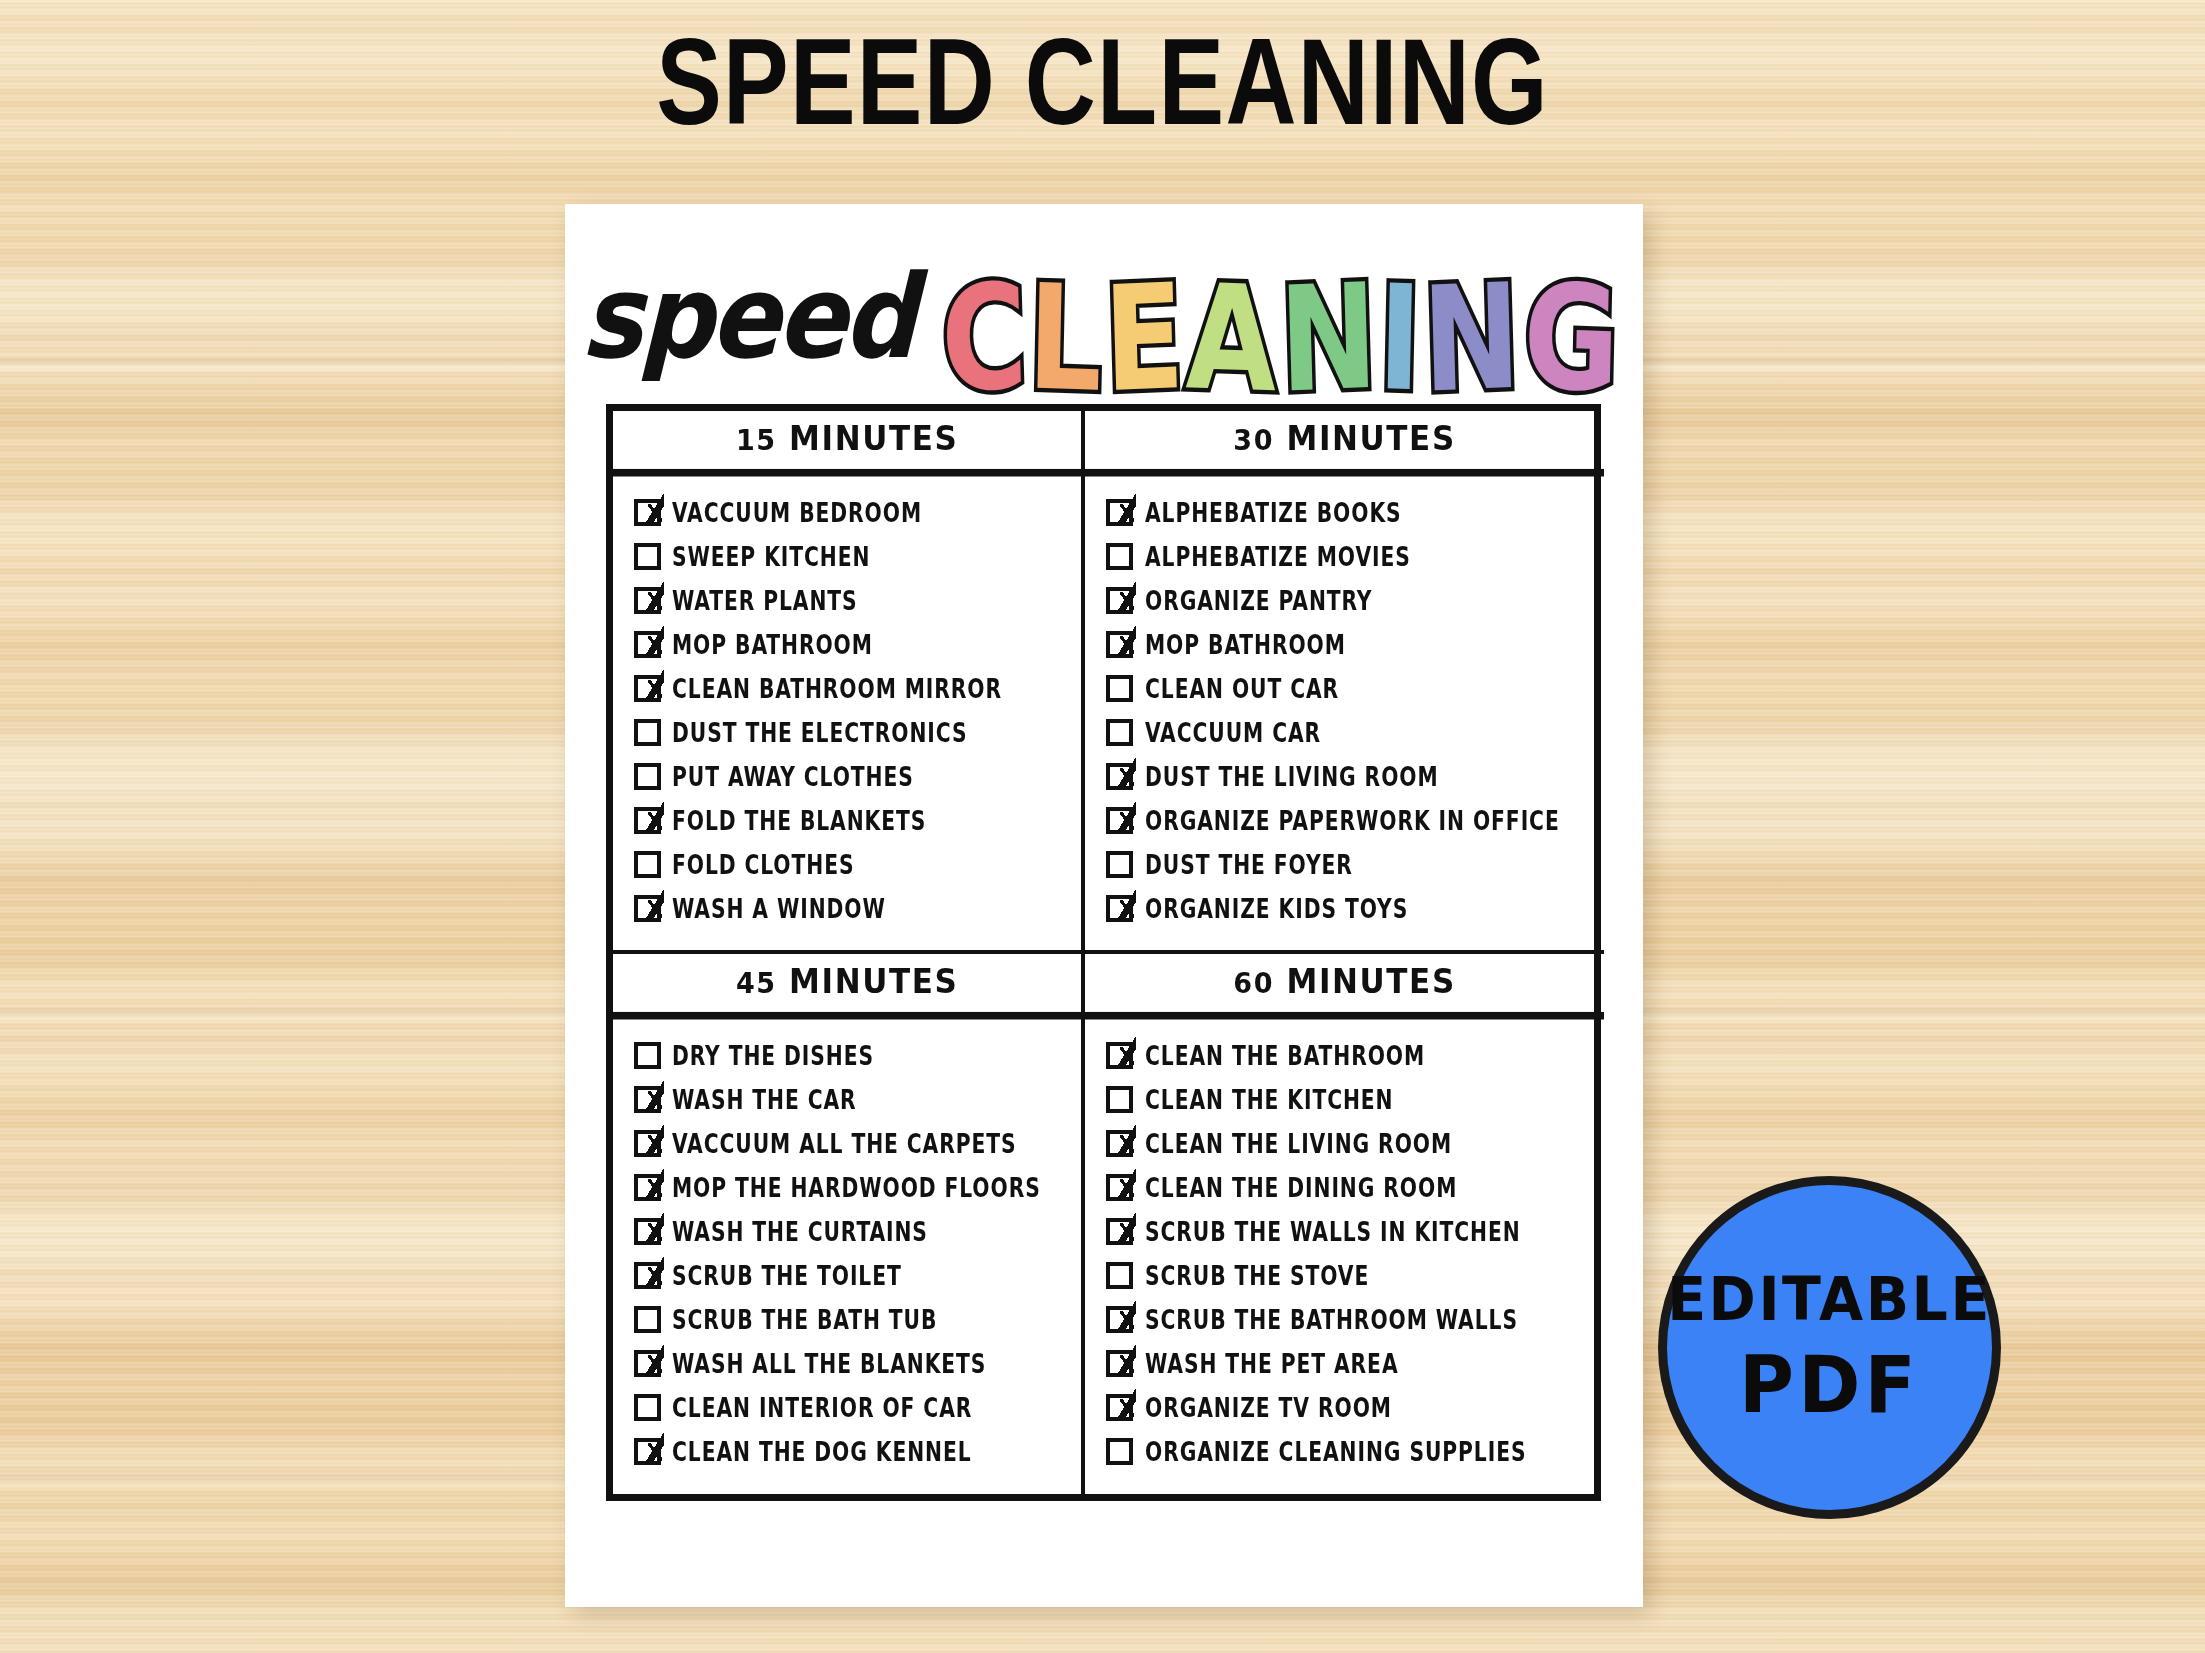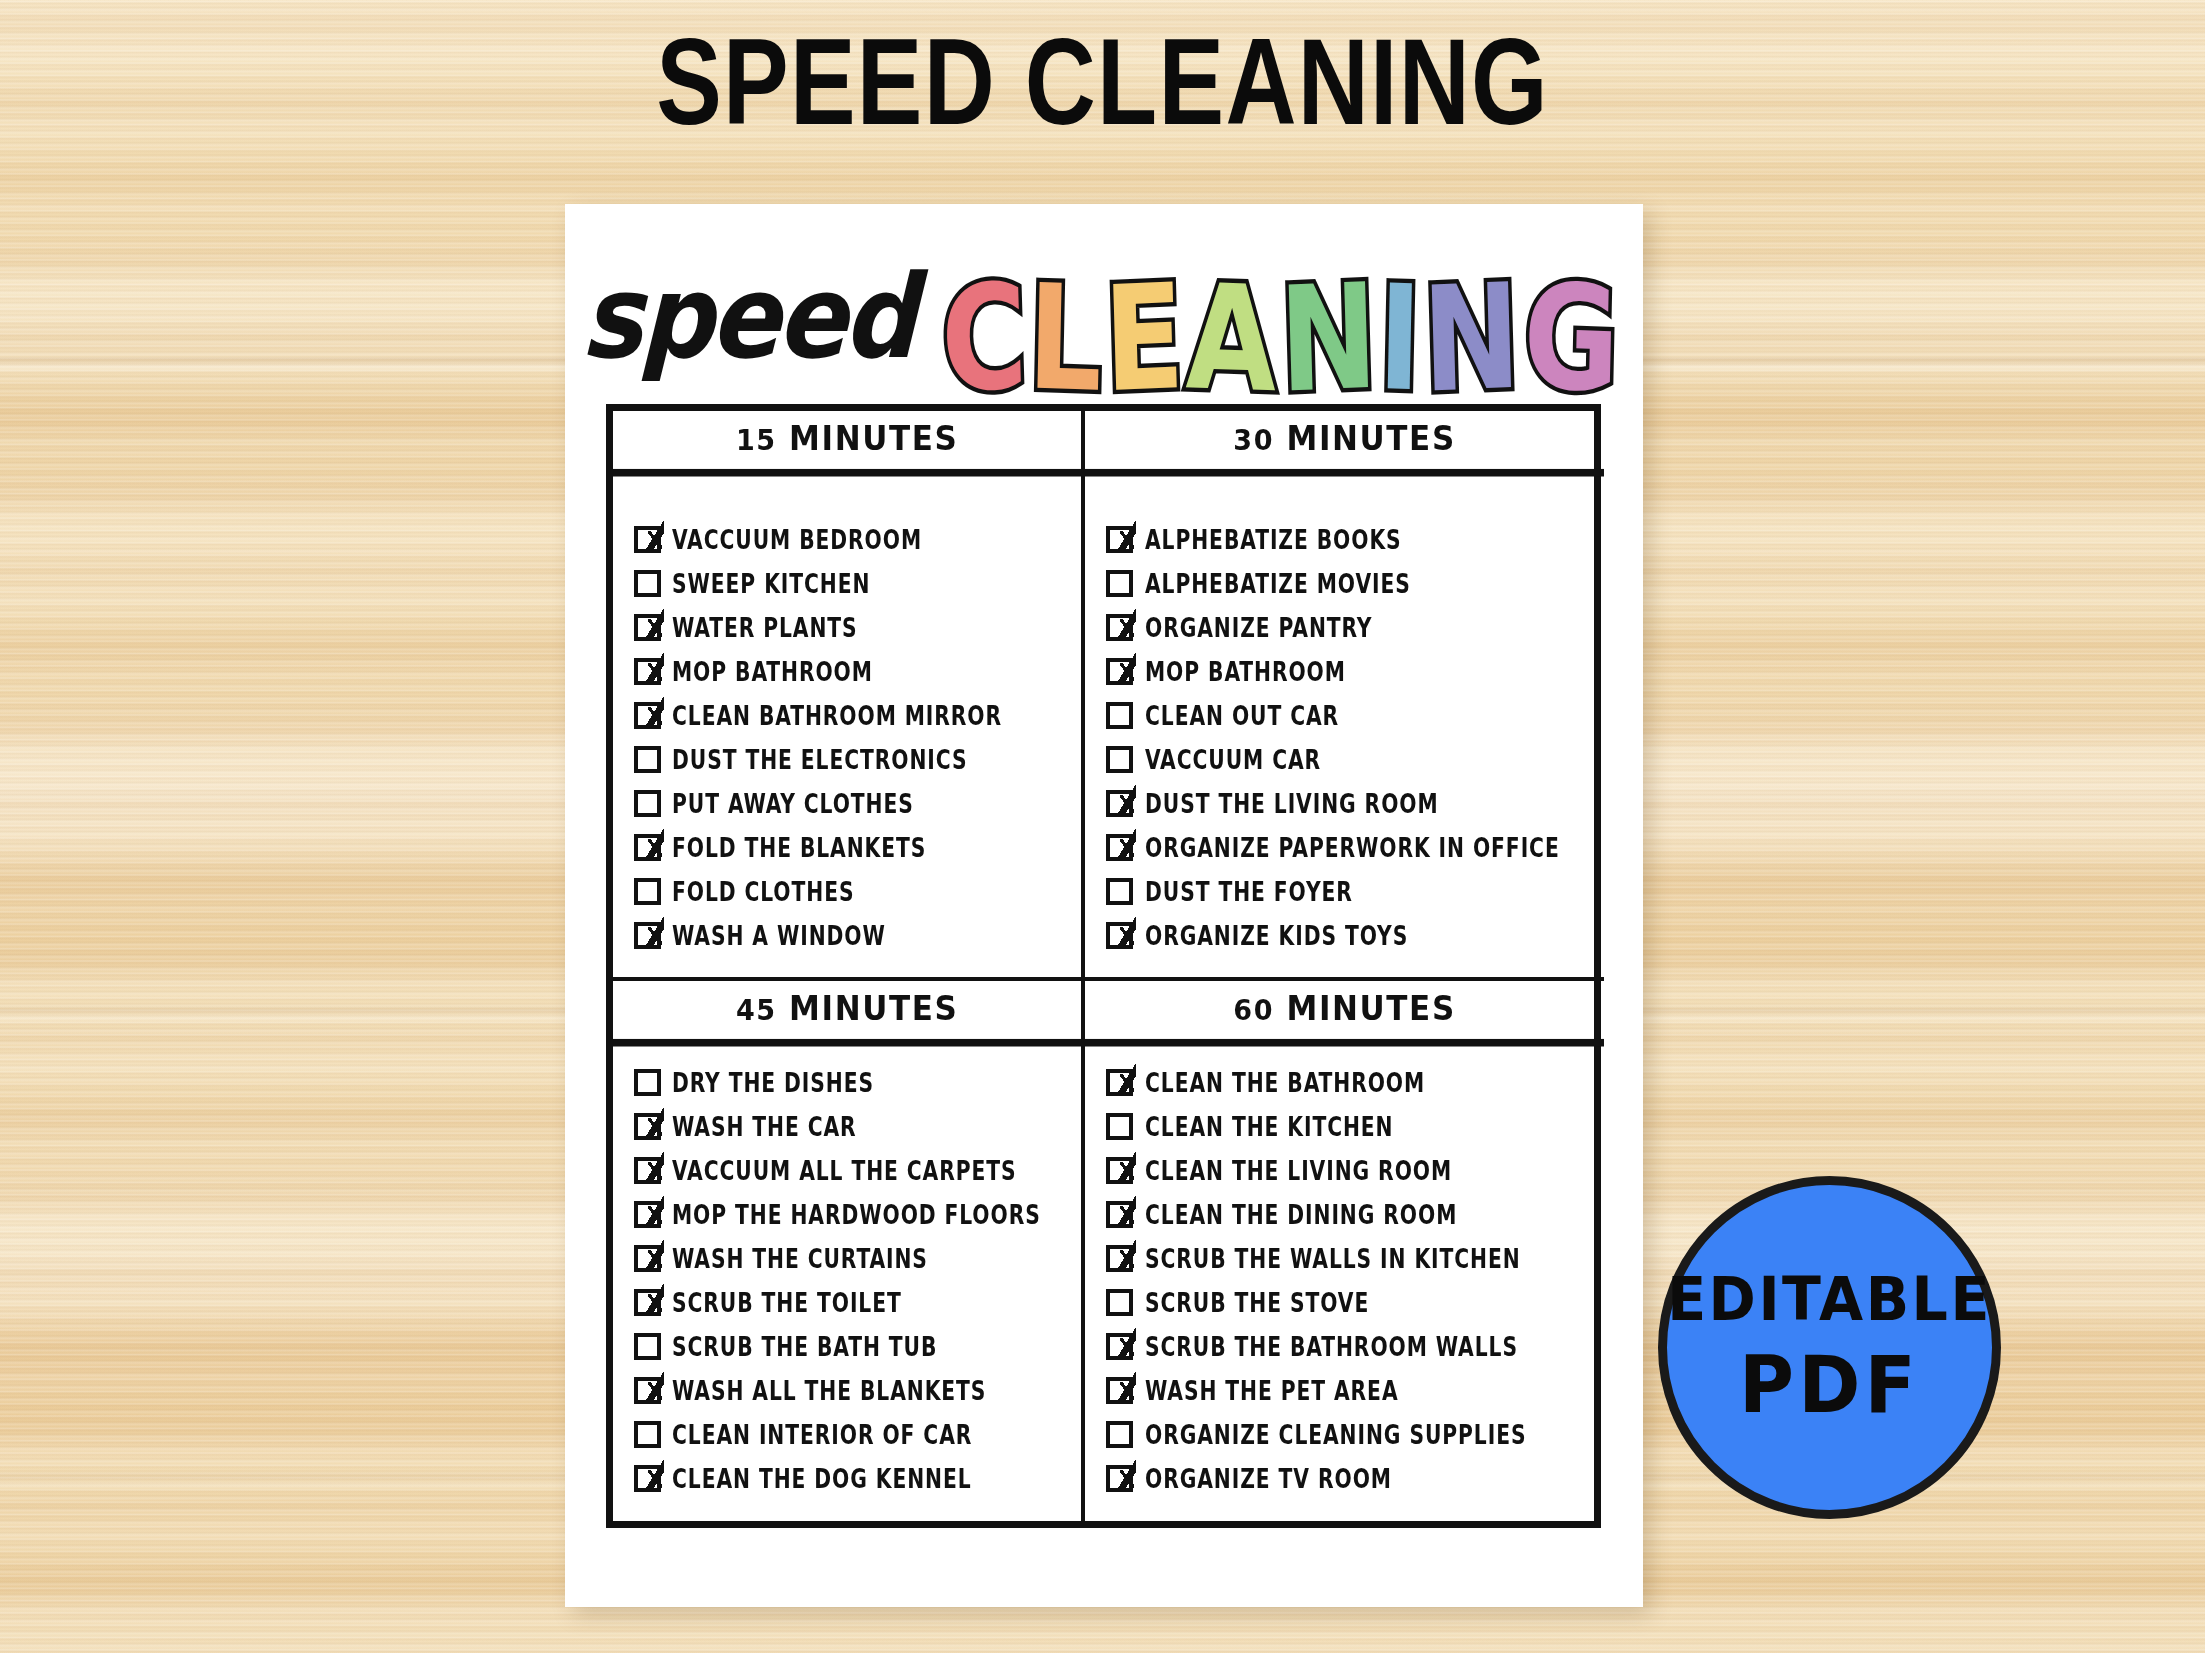--- a/index.html
+++ b/index.html
@@ -124,21 +124,21 @@
     width:995px;
     border:7.4px solid #111;
     display:grid;
     grid-template-columns:1fr 1fr;
   }
   .quad{
     border:0;
     display:flex; flex-direction:column;
   }
   .quad.col-left { border-right:4.1px solid #111; }
-  .quad.row-top  { border-bottom:4.1px solid #111;gap:27px; }
+  .quad.row-top  { border-bottom:4.1px solid #111; }
 
   .quad-header{
     border-bottom:7.4px solid #111;
     text-align:center;
     padding:9px 0 11.4px 0;
     font-family:"DejaVu Sans", sans-serif;
     font-weight:bold;
     font-size:31px;
     letter-spacing:1.6px;
     color:#111;
@@ -401,26 +401,26 @@
           </div>
           <div class="task-row">
             <span class="checkbox checked"></span>
             <span class="task-label">SCRUB THE BATHROOM WALLS</span>
           </div>
           <div class="task-row">
             <span class="checkbox checked"></span>
             <span class="task-label">WASH THE PET AREA</span>
           </div>
           <div class="task-row">
+            <span class="checkbox checked"></span>
+            <span class="task-label">ORGANIZE TV ROOM</span>
+          </div>
+          <div class="task-row">
             <span class="checkbox"></span>
             <span class="task-label">ORGANIZE CLEANING SUPPLIES</span>
-          </div>
-          <div class="task-row">
-            <span class="checkbox checked"></span>
-            <span class="task-label">ORGANIZE TV ROOM</span>
           </div>
         </div>
       </div>
     </div>
 
 </div>
 
 <div id="editable-badge">
   <div id="badge-line1">EDITABLE</div>
   <div id="badge-line2">PDF</div>

